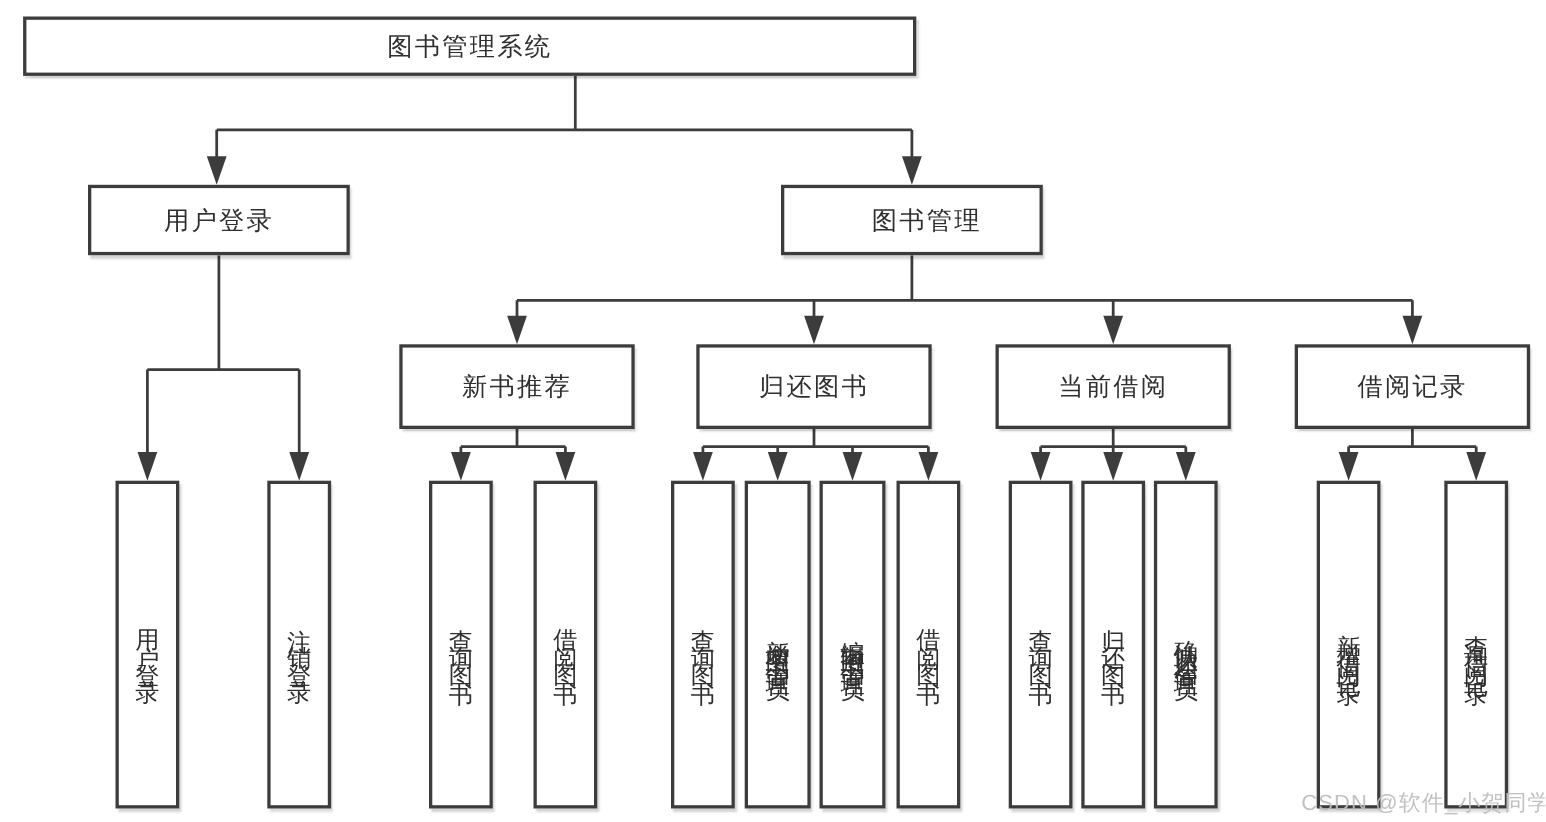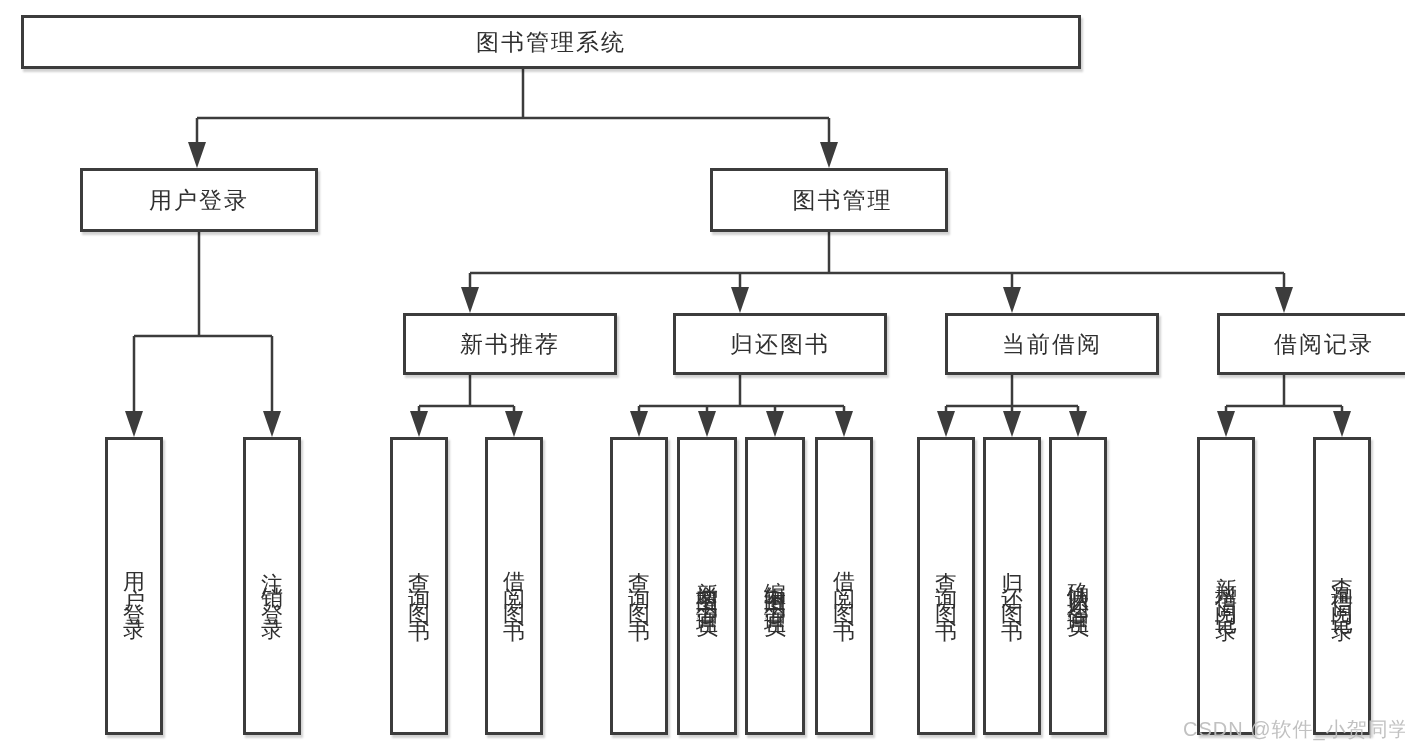--- a/index.html
+++ b/index.html
@@ -8,23 +8,23 @@
     font-family:"Liberation Sans","DejaVu Sans",sans-serif;color:#2f2f2f;
   }
   .connectors{position:absolute;left:0;top:0;z-index:1;}
   .node{
     position:absolute;box-sizing:border-box;background:#fff;
     border:3px solid #3c3c3c;z-index:2;
     display:flex;align-items:center;justify-content:center;
     box-shadow:2px 3px 2px rgba(0,0,0,0.18);
   }
   .hnode{font-size:23px;letter-spacing:2px;}
-  .root{left:21px;top:15px;width:1060px;height:54px;}
+  .root{left:21px;top:15px;width:812px;height:54px;}
   .lvl2{height:64px;width:238px;top:168px;}
-  .lvl3{height:62px;width:214px;top:313px;margin-left:40px;}
+  .lvl3{height:77px;width:214px;top:313px;}
   .leaf{top:437px;width:58px;height:298px;}
   .leaf span{
     writing-mode:vertical-rl;font-size:22px;line-height:1;
     display:inline-block;
   }
   .s4 span{letter-spacing:16px;}
   .s6 span{letter-spacing:9px;}
   .s9 span{letter-spacing:5px;}
   .watermark{
     position:absolute;left:1183px;top:716px;z-index:3;

